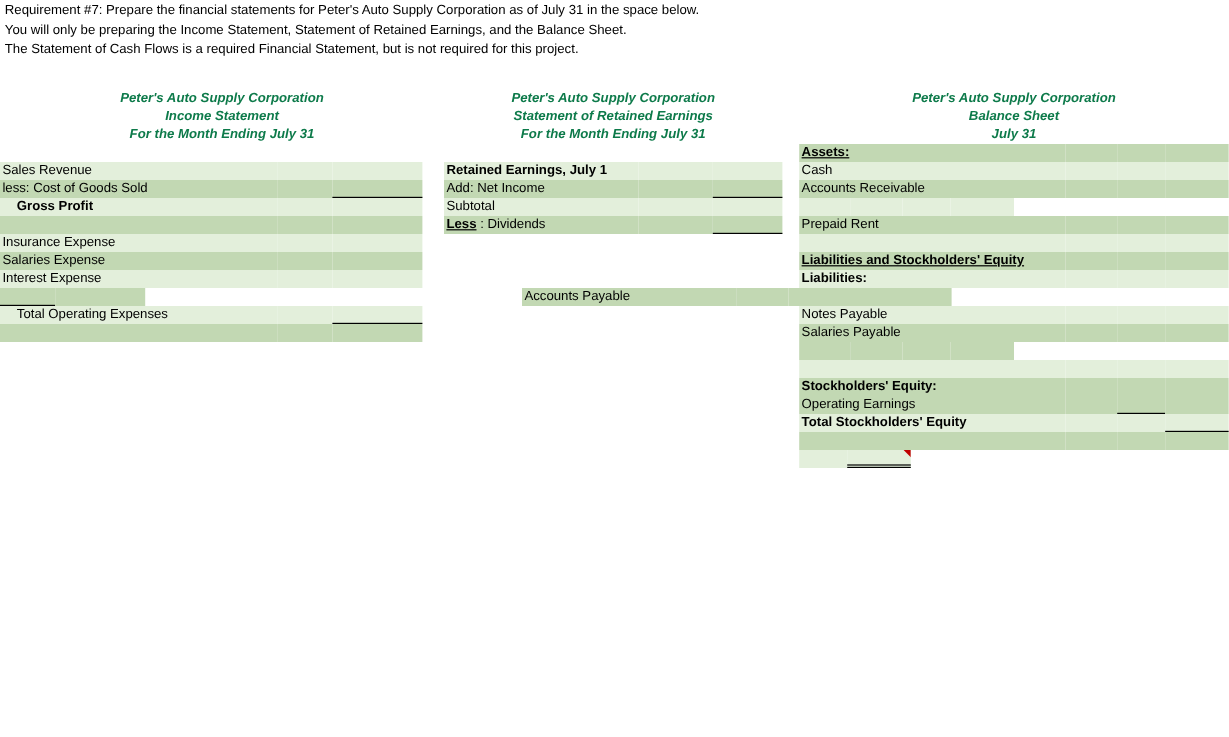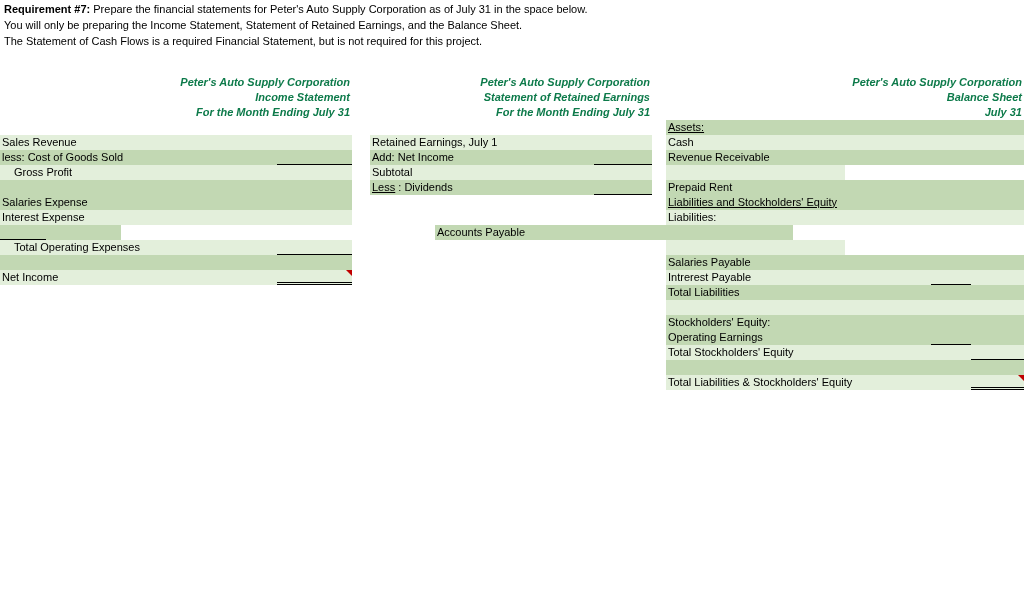--- a/index.html
+++ b/index.html
@@ -6,21 +6,21 @@
   body {
     margin: 0;
     padding: 0;
     font-family: Arial, sans-serif;
     font-size: 11px;
     color: #000;
     background: #fff;
     width: 1024px;
   }
   .instructions { padding: 2px 4px; line-height: 1.45; }
-  .instructions .req-label { font-weight: bold; text-align: center; }
+  .instructions .req-label { font-weight: normal; text-align: center; }
   .sheet { display: flex; flex-direction: column; margin-top: 8px; }
   .row { display: flex; height: 15px; line-height: 15px; }
   .cell {
     border: none;
     padding: 0 2px;
     white-space: nowrap;
     overflow: hidden;
   }
   
   .c0 { width: 18px; }
@@ -39,25 +39,25 @@
   .c13 { width: 136px; }
   .c14 { width: 43px; }
   .c15 { width: 43px; }
   .c16 { width: 40px; }
   .c17 { width: 53px; }
 
   .title-group {
     color: #0d7a4a;
     font-weight: bold;
     font-style: italic;
-    text-align: right;
+    text-align: center;
   }
   .band-dark { background: #c2d8b3; }
   .band-light { background: #e3efdb; }
-  .bold { font-weight: normal; }
+  .bold { font-weight: bold; }
   .indent { padding-left: 14px; }
   .u { text-decoration: underline; }
 
   .underline-single { border-bottom: 1px solid #000; }
   .underline-double { border-bottom: 3px double #000; }
 
   .tri-red {
     position: relative;
   }
   .tri-red::after {
@@ -161,21 +161,21 @@
 
 <div class="row">
   <div class="cell band-dark" style="width:231px">less: Cost of Goods Sold</div>
   <div class="cell band-dark c4"></div>
   <div class="cell band-dark c5 underline-single"></div>
   <div class="cell c6"></div>
   <div class="cell band-dark" style="width:162px">Add: Net Income</div>
   <div class="cell band-dark c9"></div>
   <div class="cell band-dark c10 underline-single"></div>
   <div class="cell c11"></div>
-  <div class="cell band-dark" style="width:179px">Revenue Receivable</div>
+  <div class="cell band-dark" style="width:179px">Accounts Receivable</div>
   <div class="cell band-dark c14"></div>
       <div class="cell band-dark c15"></div>
   <div class="cell band-dark c16"></div>
   <div class="cell band-dark c17"></div>
 </div>
 
 <div class="row">
   <div class="cell band-light bold indent" style="width:231px">Gross Profit</div>
   <div class="cell band-light c4"></div>
   <div class="cell band-light c5"></div>
@@ -201,20 +201,33 @@
   <div class="cell c11"></div>
   <div class="cell band-dark" style="width:179px">Prepaid Rent</div>
   <div class="cell band-dark c14"></div>
       <div class="cell band-dark c15"></div>
   <div class="cell band-dark c16"></div>
   <div class="cell band-dark c17"></div>
 </div>
 
 
 
+<div class="row">
+  <div class="cell band-light" style="width:231px">Insurance Expense</div>
+  <div class="cell band-light c4"></div>
+  <div class="cell band-light c5"></div>
+  <div class="cell c6"></div>
+  <div class="cell" style="width:282px"></div>
+  <div class="cell c11"></div>
+  <div class="cell band-light" style="width:179px"></div>
+  <div class="cell band-light c14"></div>
+      <div class="cell band-light c15"></div>
+      <div class="cell band-light c16"></div>
+      <div class="cell band-light c17"></div>
+</div>
 
 <div class="row">
   <div class="cell band-dark" style="width:231px">Salaries Expense</div>
   <div class="cell band-dark c4"></div>
   <div class="cell band-dark c5"></div>
   <div class="cell c6"></div>
   <div class="cell" style="width:282px"></div>
   <div class="cell c11"></div>
   <div class="cell band-dark bold u" style="width:222px">Liabilities and Stockholders' Equity</div>
   <div class="cell band-dark c15"></div>
@@ -249,60 +262,47 @@
   <div class="cell band-dark c17"></div>
 </div>
 
 <div class="row">
   <div class="cell band-light indent" style="width:231px">Total Operating Expenses</div>
   <div class="cell band-light c4"></div>
   <div class="cell band-light c5 underline-single"></div>
   <div class="cell c6"></div>
   <div class="cell" style="width:282px"></div>
   <div class="cell c11"></div>
+  <div class="cell band-light" style="width:179px">Notes Payable</div>
   <div class="cell band-light c14"></div>
       <div class="cell band-light c15"></div>
   <div class="cell band-light c16"></div>
   <div class="cell band-light c17"></div>
 </div>
 
 <div class="row">
   <div class="cell band-dark" style="width:231px"></div>
   <div class="cell band-dark c4"></div>
   <div class="cell band-dark c5"></div>
   <div class="cell c6"></div>
   <div class="cell" style="width:282px"></div>
   <div class="cell c11"></div>
   <div class="cell band-dark" style="width:179px">Salaries Payable</div>
   <div class="cell band-dark c14"></div>
       <div class="cell band-dark c15"></div>
   <div class="cell band-dark c16"></div>
   <div class="cell band-dark c17"></div>
 </div>
 
-<div class="row">
-  <div class="cell band-light" style="width:231px">Net Income</div>
-  <div class="cell band-light c4"></div>
-  <div class="cell band-light c5 underline-double tri-red"></div>
-  <div class="cell c6"></div>
-  <div class="cell" style="width:282px"></div>
-  <div class="cell c11"></div>
-  <div class="cell band-light" style="width:179px">Intrerest Payable</div>
-  <div class="cell band-light c14"></div>
-      <div class="cell band-light c15"></div>
-  <div class="cell band-light c16 underline-single"></div>
-  <div class="cell band-light c17"></div>
-</div>
-
-<div class="row">
-  <div class="cell" style="width:352px"></div>
-  <div class="cell c6"></div>
-  <div class="cell" style="width:282px"></div>
-  <div class="cell c11"></div>
-  <div class="cell band-dark bold" style="width:179px">Total Liabilities</div>
+
+<div class="row">
+  <div class="cell" style="width:352px"></div>
+  <div class="cell c6"></div>
+  <div class="cell" style="width:282px"></div>
+  <div class="cell c11"></div>
   <div class="cell band-dark c14"></div>
       <div class="cell band-dark c15"></div>
       <div class="cell band-dark c16"></div>
   <div class="cell band-dark c17"></div>
 </div>
 
 <div class="row">
   <div class="cell" style="width:352px"></div>
   <div class="cell c6"></div>
   <div class="cell" style="width:282px"></div>
@@ -361,21 +361,20 @@
       <div class="cell band-dark c15"></div>
       <div class="cell band-dark c16"></div>
       <div class="cell band-dark c17"></div>
 </div>
 
 <div class="row">
   <div class="cell" style="width:352px"></div>
   <div class="cell c6"></div>
   <div class="cell" style="width:282px"></div>
   <div class="cell c11"></div>
-  <div class="cell band-light bold" style="width:265px">Total Liabilities &amp; Stockholders' Equity</div>
   <div class="cell band-light c16"></div>
   <div class="cell band-light c17 underline-double tri-red"></div>
 </div>
 
 <div class="row">
       <div class="cell" style="width:1024px"></div>
     </div>
 <div class="row">
       <div class="cell" style="width:1024px"></div>
     </div>

